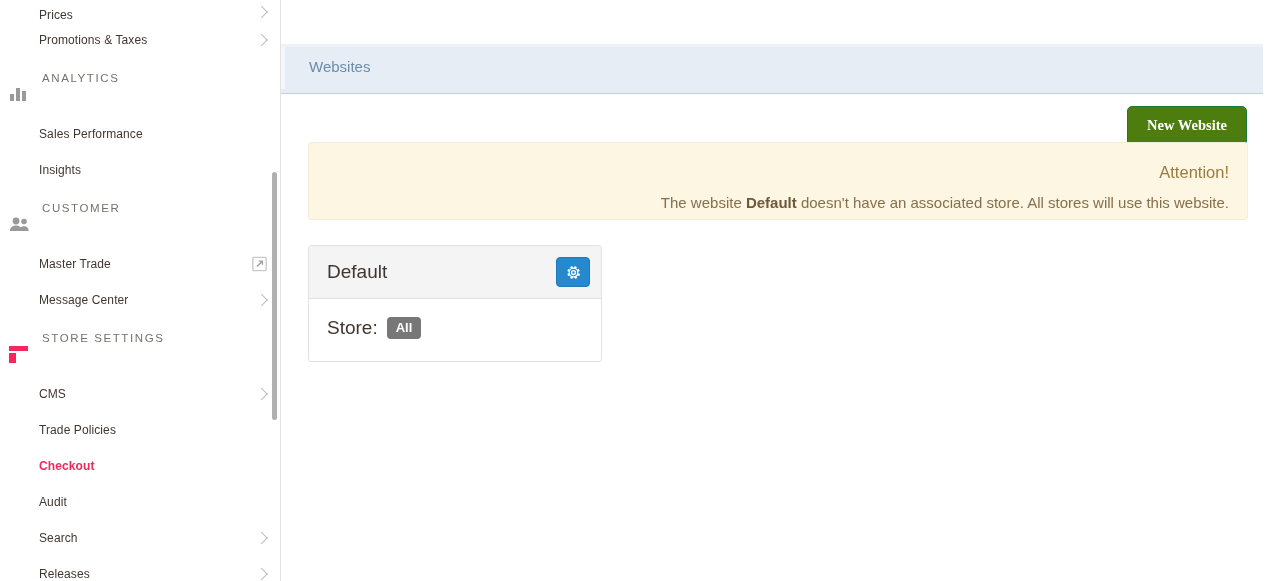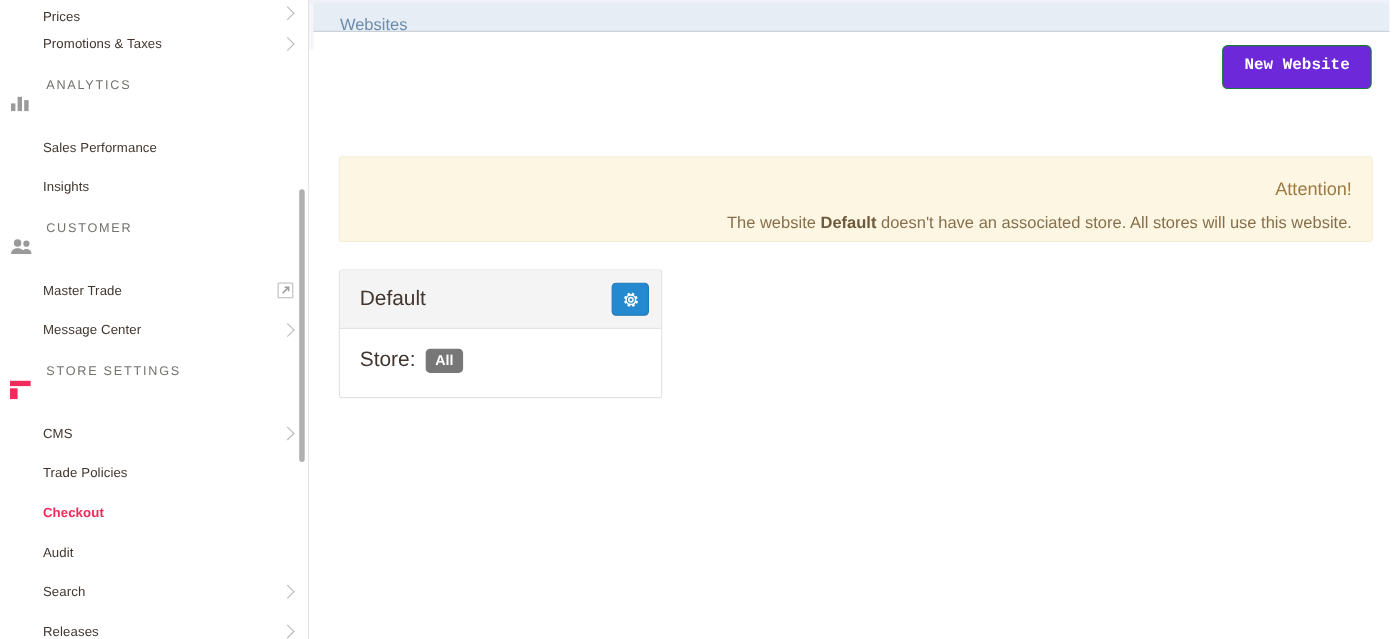--- a/index.html
+++ b/index.html
@@ -107,24 +107,25 @@
     position: relative;
     flex: 1 1 auto;
     height: 581px;
     background: #ffffff;
     overflow: hidden;
   }
 
   
   #tabbar {
     position: relative;
-    height: 29px;
+    height: 50px;
     width: 982px;
     background: #e7edf5;
     border-bottom: 1px solid #c8cfd8;
+    margin-top: 44px;
   }
   #tabbar::before {
     content: "";
     position: absolute;
     left: 0; top: 0;
     width: 982px; height: 3px;
     background: #eef2f8;
   }
   #tabbar .tab {
     position: absolute;
@@ -147,29 +148,29 @@
 
   
   #toolbar {
     position: relative;
     height: 73px;
   }
   #new-website-btn {
     position: absolute;
     right: 21px;
     top: 12px;
-    background: #6d28d9;
+    background: #4d7c0f;
     color: #ffffff;
     border: 1px solid #1a7a3c;
     border-radius: 5px;
     font-size: 14.5px;
     font-weight: bold;
     padding: 11px 19px 12px;
     cursor: pointer;
-    font-family: Liberation Mono, monospace;
+    font-family: Liberation Serif, serif;
     line-height: 1;
   }
 
   
   #attention {
     position: absolute;
     left: 27px;
     top: 142px;
     width: 940px;
     background: #fdf6e3;

